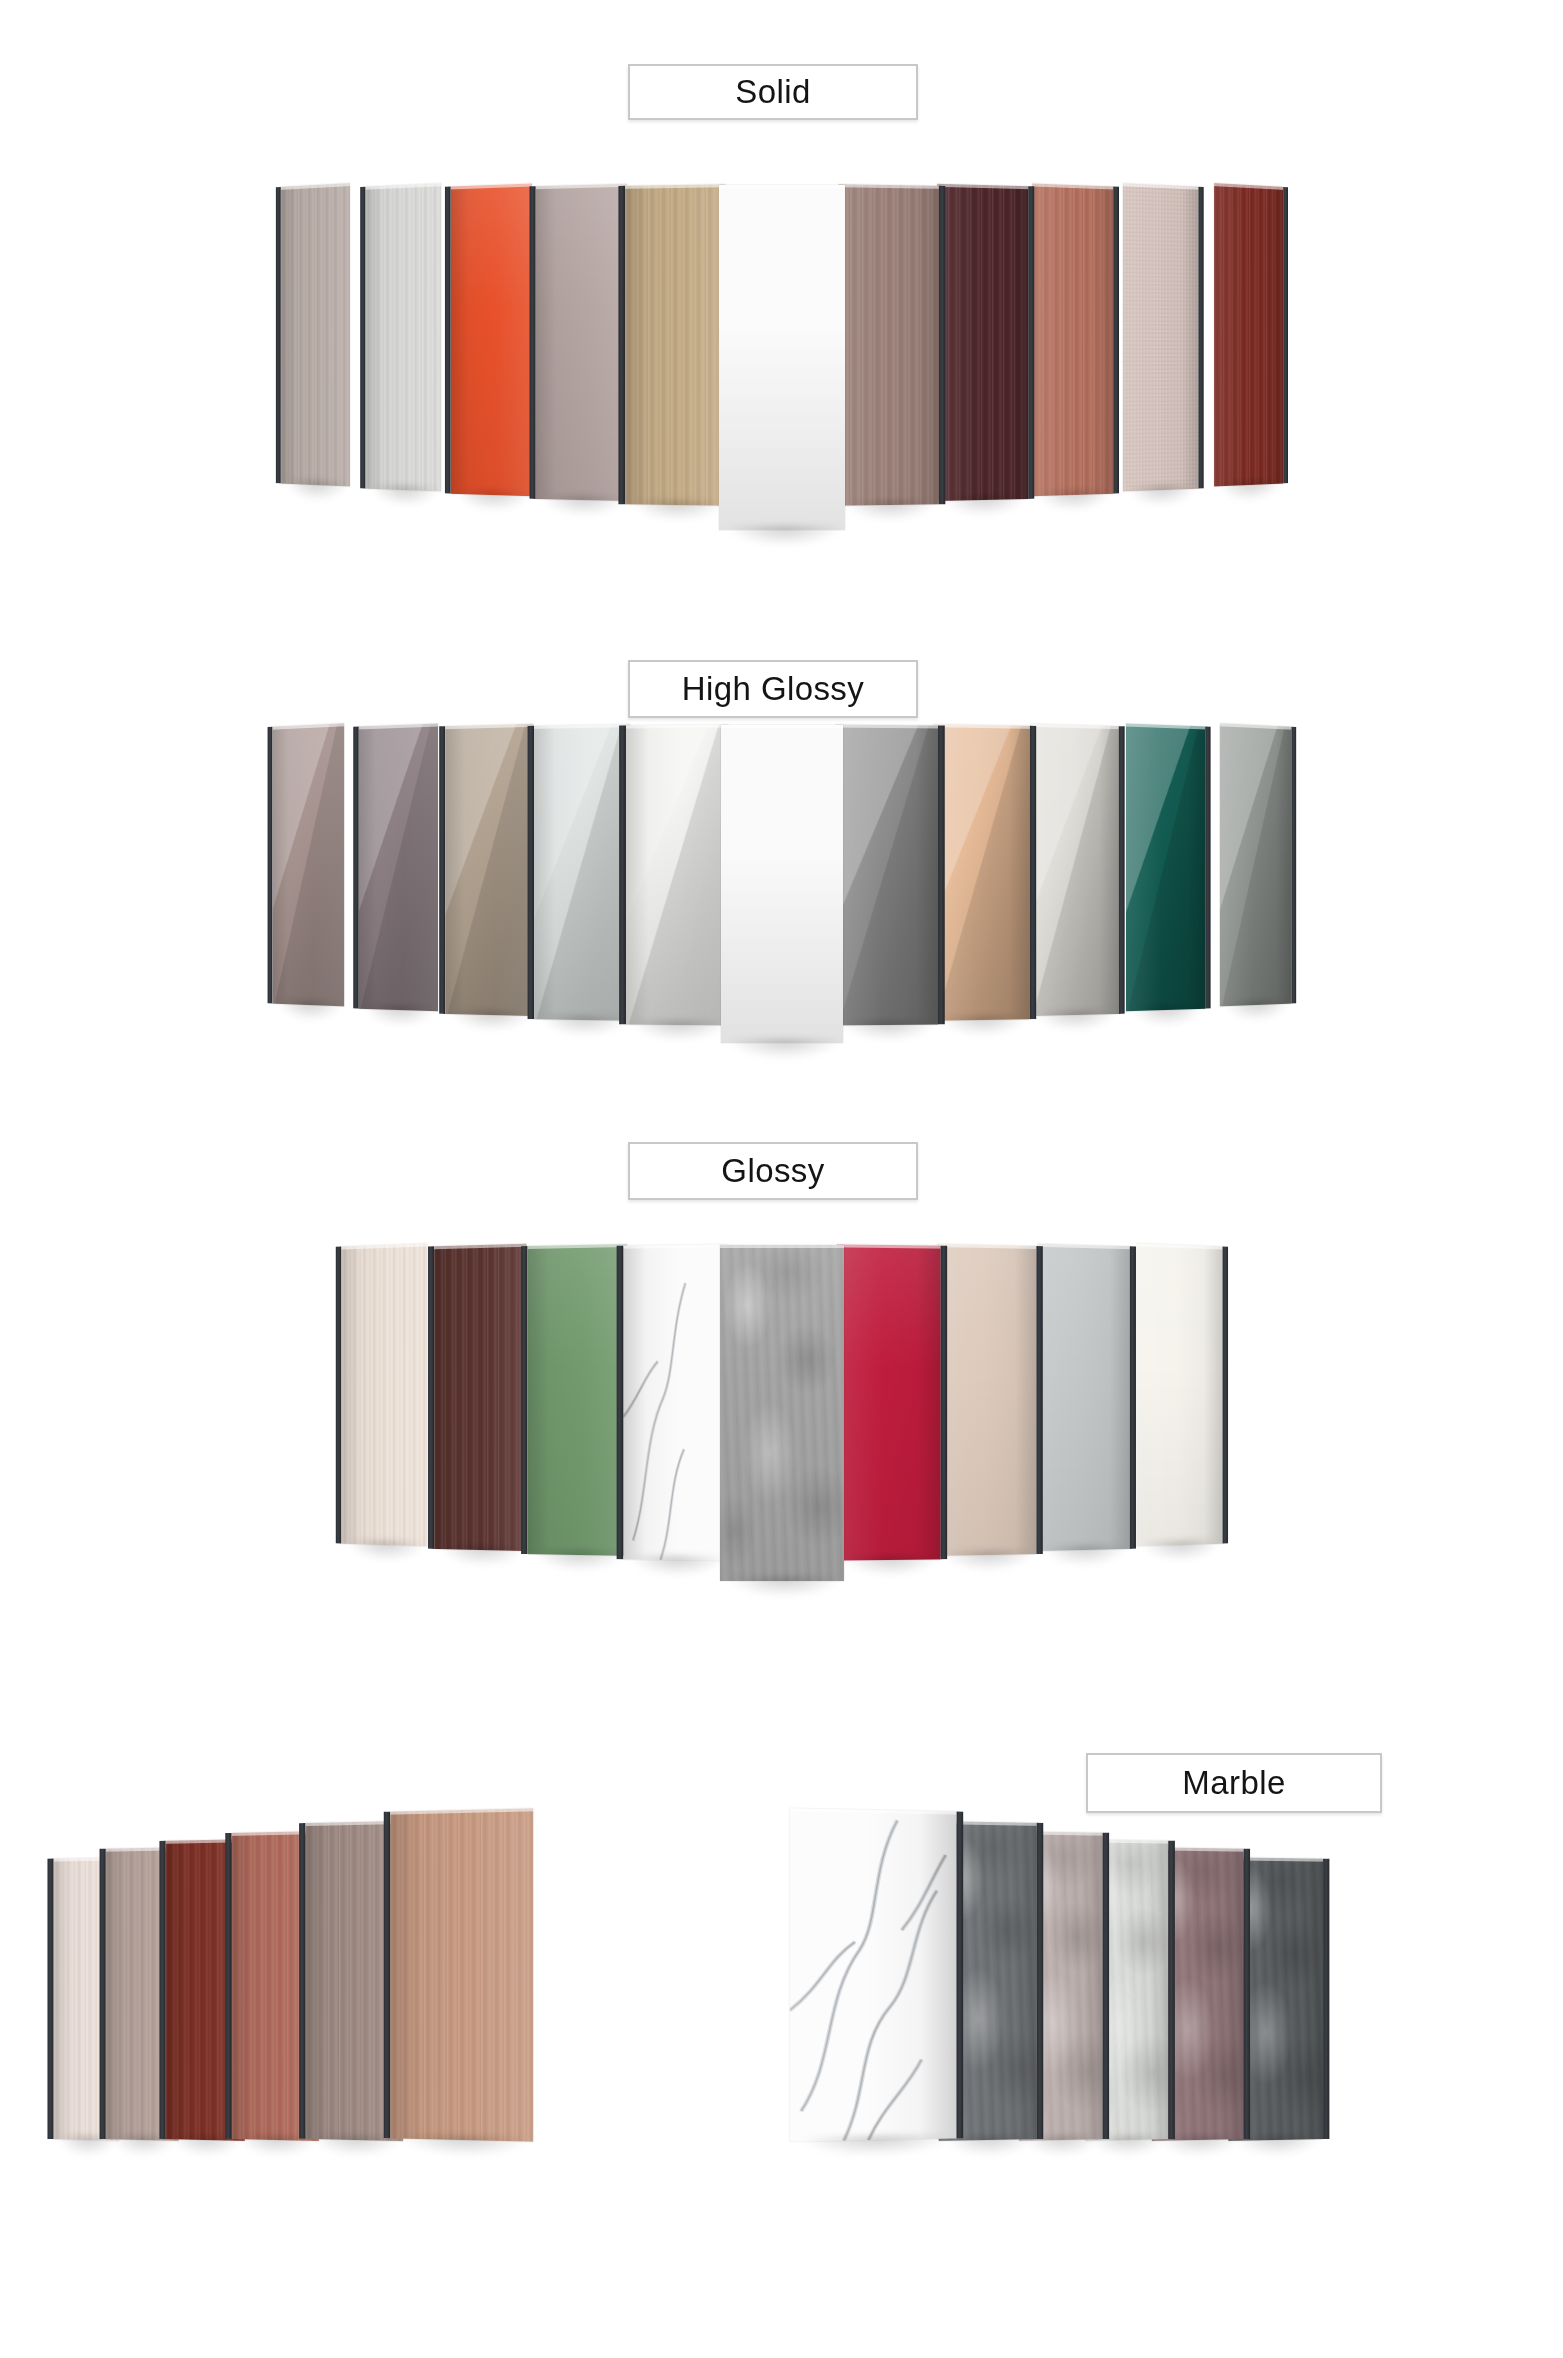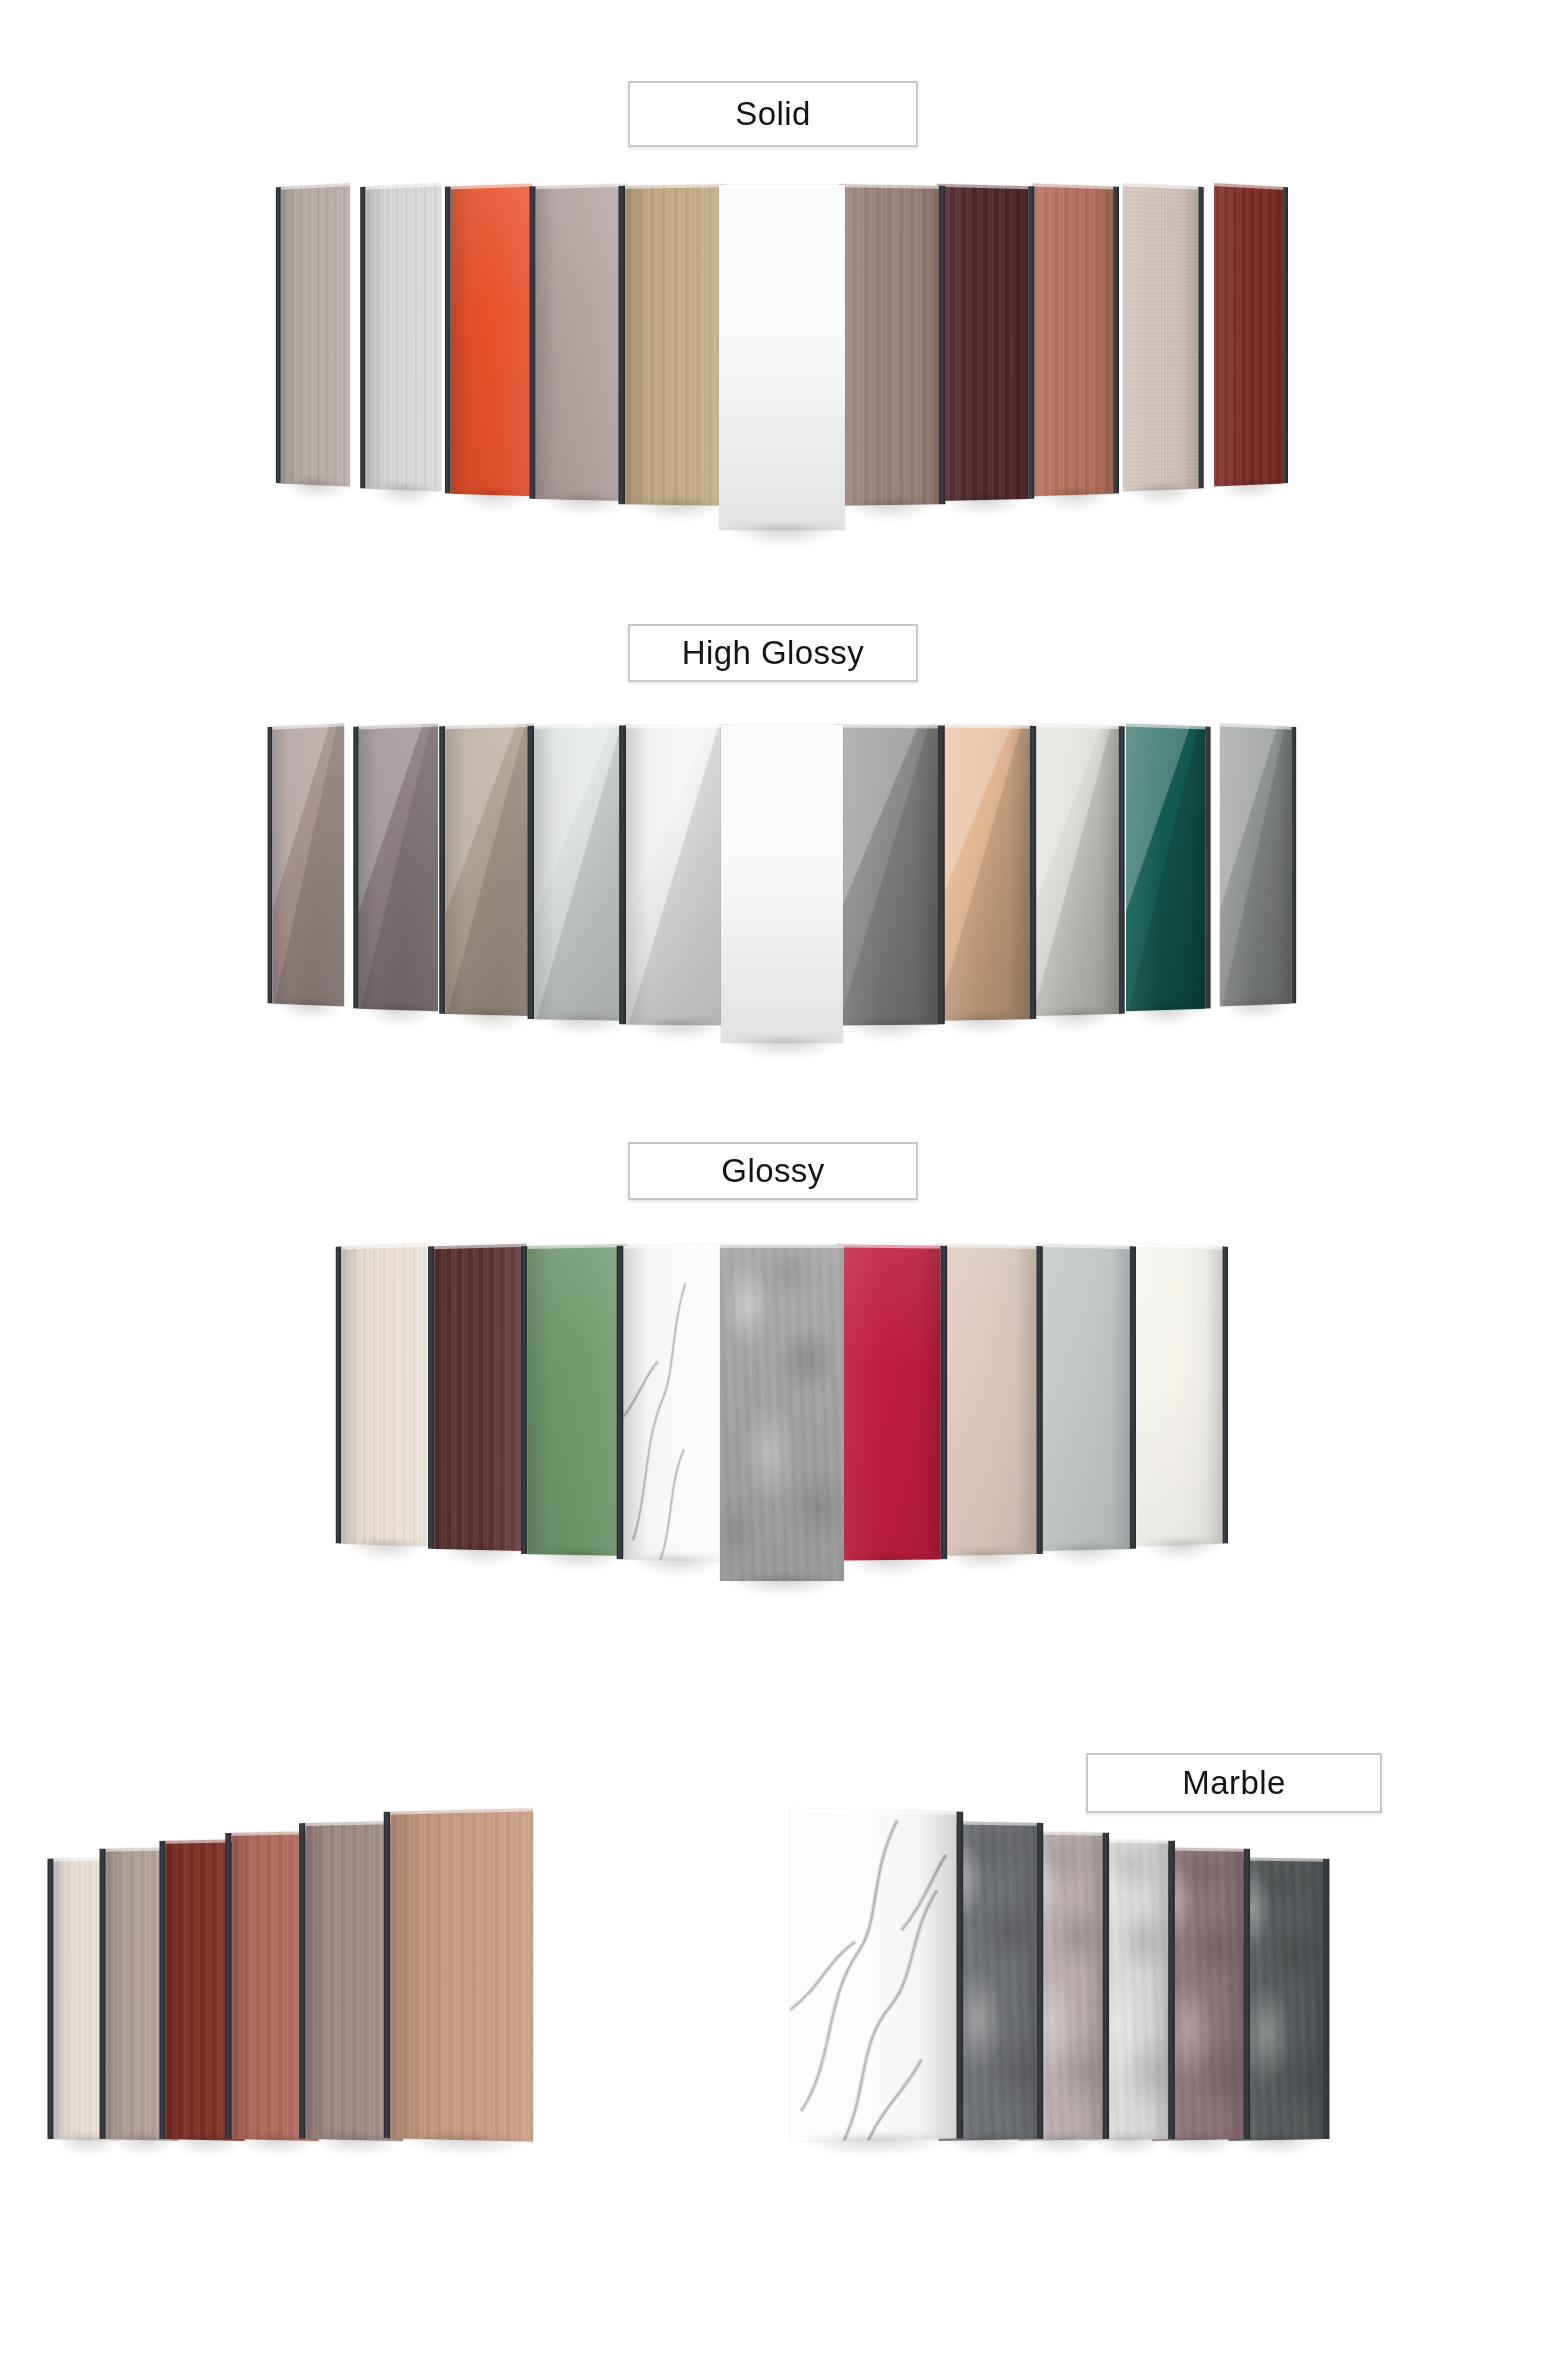--- a/index.html
+++ b/index.html
@@ -163,21 +163,21 @@
   }
   .shade-flat {
     position: absolute; inset: 0;
     background: linear-gradient(180deg, rgba(255,255,255,0.10) 0%, rgba(0,0,0,0) 40%, rgba(0,0,0,0.05) 100%);
   }
 </style>
 </head>
 <body>
 
 <div class="sheet" id="sheet">
-    <div class="label-chip" style="left: 628px; top: 81px; width: 290px; height: 66px;">
+    <div class="label-chip" style="left: 628px; top: 64px; width: 290px; height: 56px;">
       <span>Solid</span>
     </div>
     <div class="panel-row" style="left: 0px; width: 1563px; top: 185px; height: 340px;">
       <div class="panel" style="width: 96px; height: 300px; z-index: 1; transform: rotateY(-34deg); margin-left: -4px; margin-right: -4px;">
         <div class="face" style="background: rgb(184, 172, 166);">
           <div class="grain"></div>
           <div class="shade-l"></div>
           <div class="bevel-top"></div>
         </div>
         <div class="edge left"></div>
@@ -266,21 +266,21 @@
       <div class="panel" style="width: 96px; height: 300px; z-index: 1; transform: rotateY(34deg); margin-left: -4px; margin-right: -4px;">
         <div class="face" style="background: rgb(124, 42, 34);">
           <div class="grain"></div>
           <div class="shade-r"></div>
           <div class="bevel-top"></div>
         </div>
         <div class="edge right"></div>
         <div class="drop"></div>
       </div>
     </div>
-    <div class="label-chip" style="left: 628px; top: 624px; width: 290px; height: 58px;">
+    <div class="label-chip" style="left: 628px; top: 660px; width: 290px; height: 58px;">
       <span>High Glossy</span>
     </div>
     <div class="panel-row" style="left: 0px; width: 1563px; top: 725px; height: 310px;">
       <div class="panel" style="width: 98px; height: 280px; z-index: 1; transform: rotateY(-33deg); margin-left: -4px; margin-right: -4px;">
         <div class="face" style="background: rgb(168, 148, 144);">
           <div class="gloss"></div>
           <div class="gloss2"></div>
           <div class="shade-l"></div>
           <div class="bevel-top"></div>
         </div>

